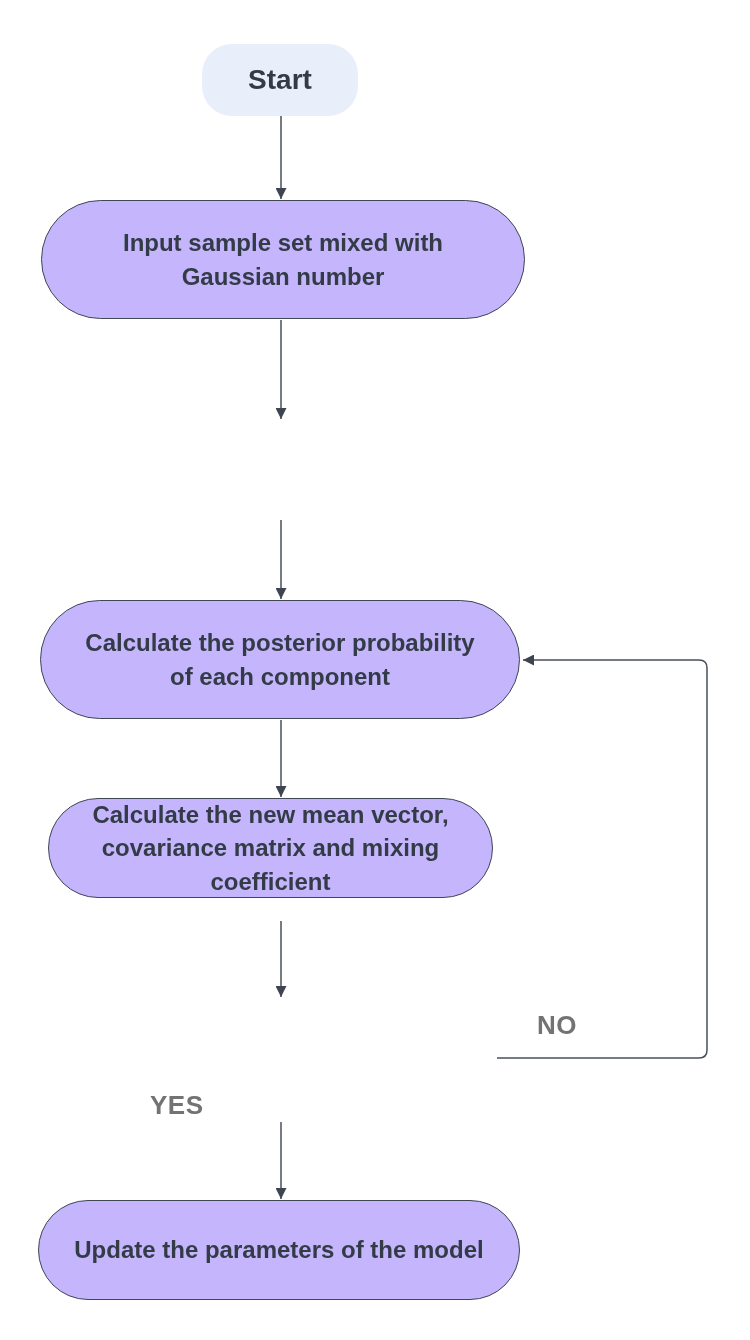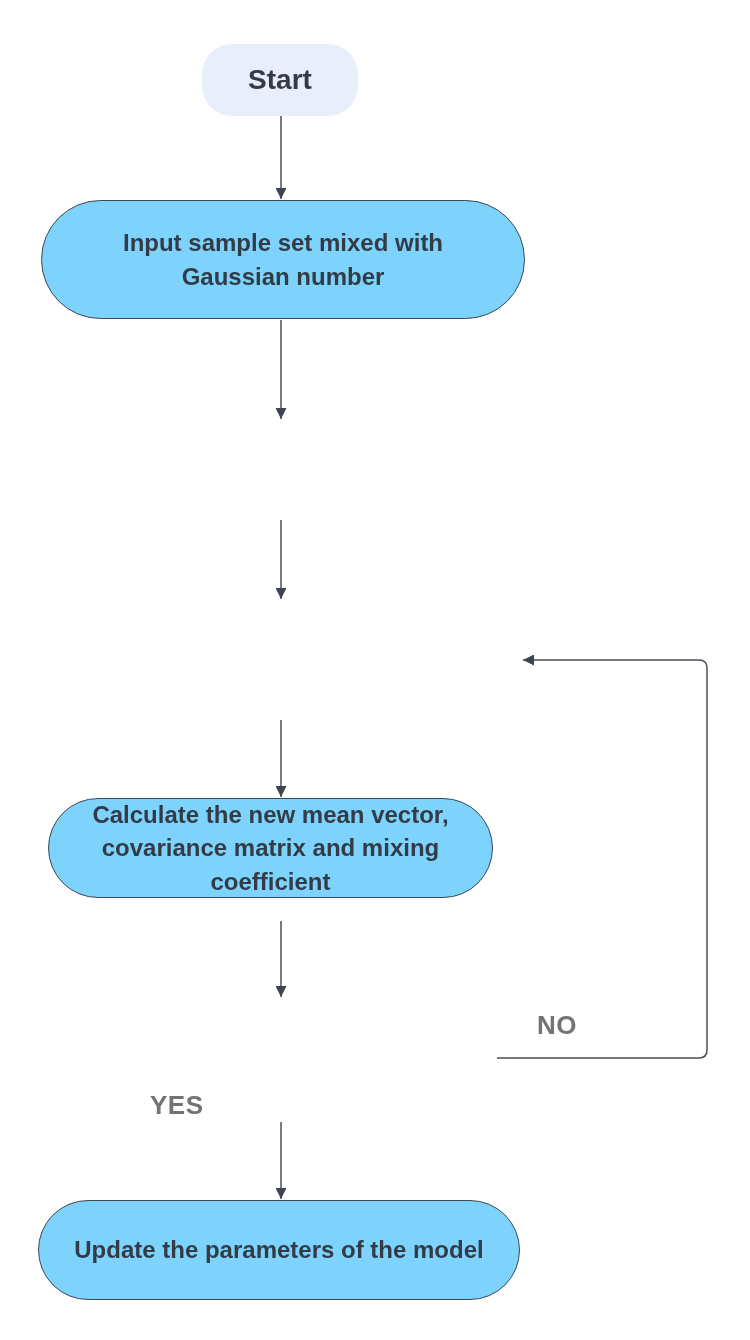--- a/index.html
+++ b/index.html
@@ -27,21 +27,21 @@
     stroke-width: 1.5;
   }
   .node {
     position: absolute;
     z-index: 2;
     display: flex;
     align-items: center;
     justify-content: center;
     text-align: center;
     box-sizing: border-box;
-    background: #7dd3fc;
+    background: #c4b5fd;
     border: 1.5px solid #3f4754;
     border-radius: 999px;
     color: #333b47;
     font-weight: 700;
     font-size: 24px;
     line-height: 1.38;
   }
   .node .node-label {
     white-space: pre-line;
     padding: 0 10px;
@@ -95,20 +95,24 @@
   <div class="node start n-start">
     <span class="node-label">Start</span>
   </div>
 
   <div class="node n-input">
     <span class="node-label">Input sample set mixed with
 Gaussian number</span>
   </div>
 
 
+  <div class="node n-posterior">
+    <span class="node-label">Calculate the posterior probability
+of each component</span>
+  </div>
 
   <div class="node n-newmean">
     <span class="node-label">Calculate the new mean vector,
 covariance matrix and mixing
 coefficient</span>
   </div>
 
 
   <div class="node n-update">
     <span class="node-label">Update the parameters of the model</span>

